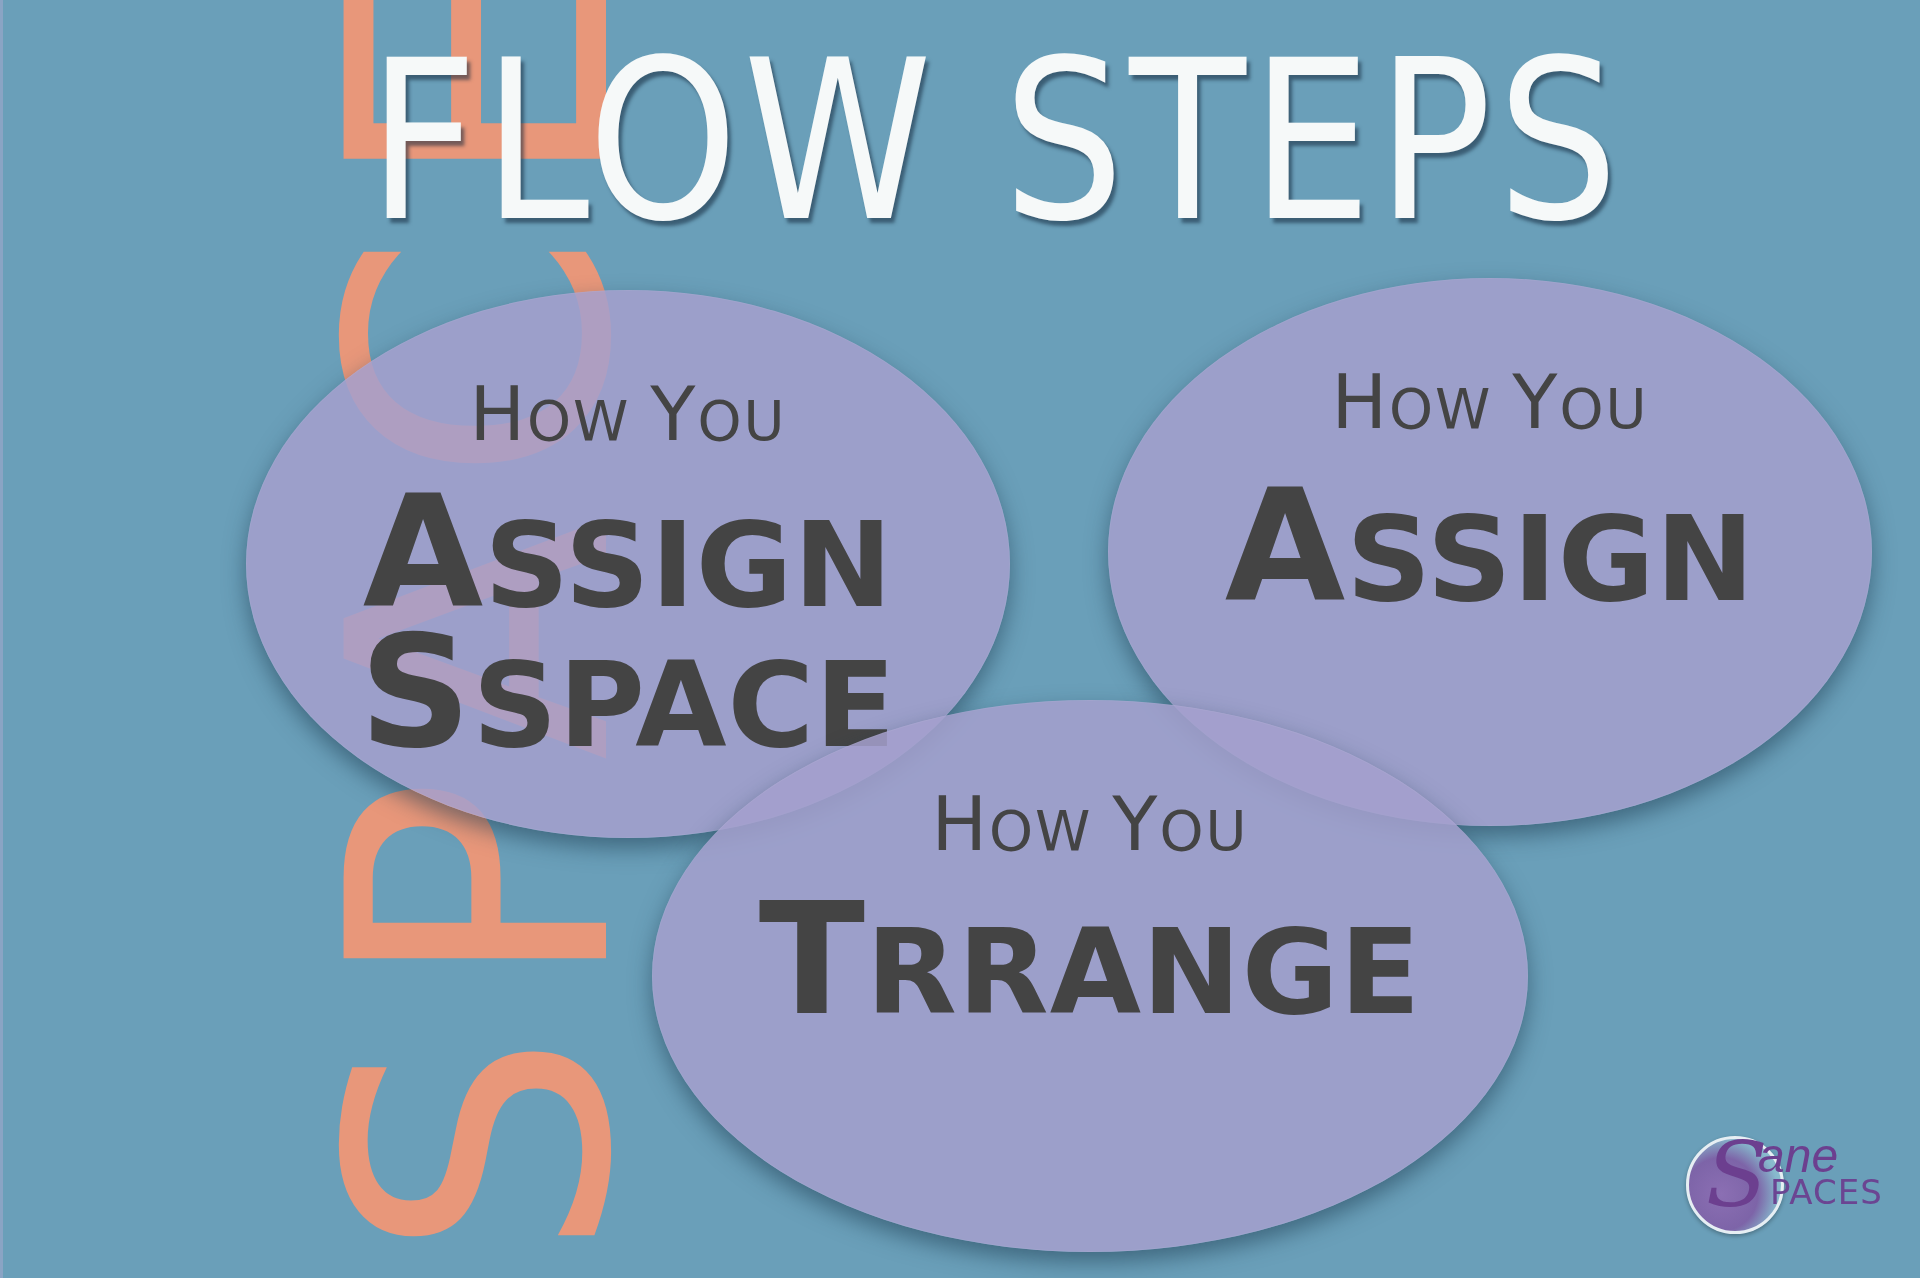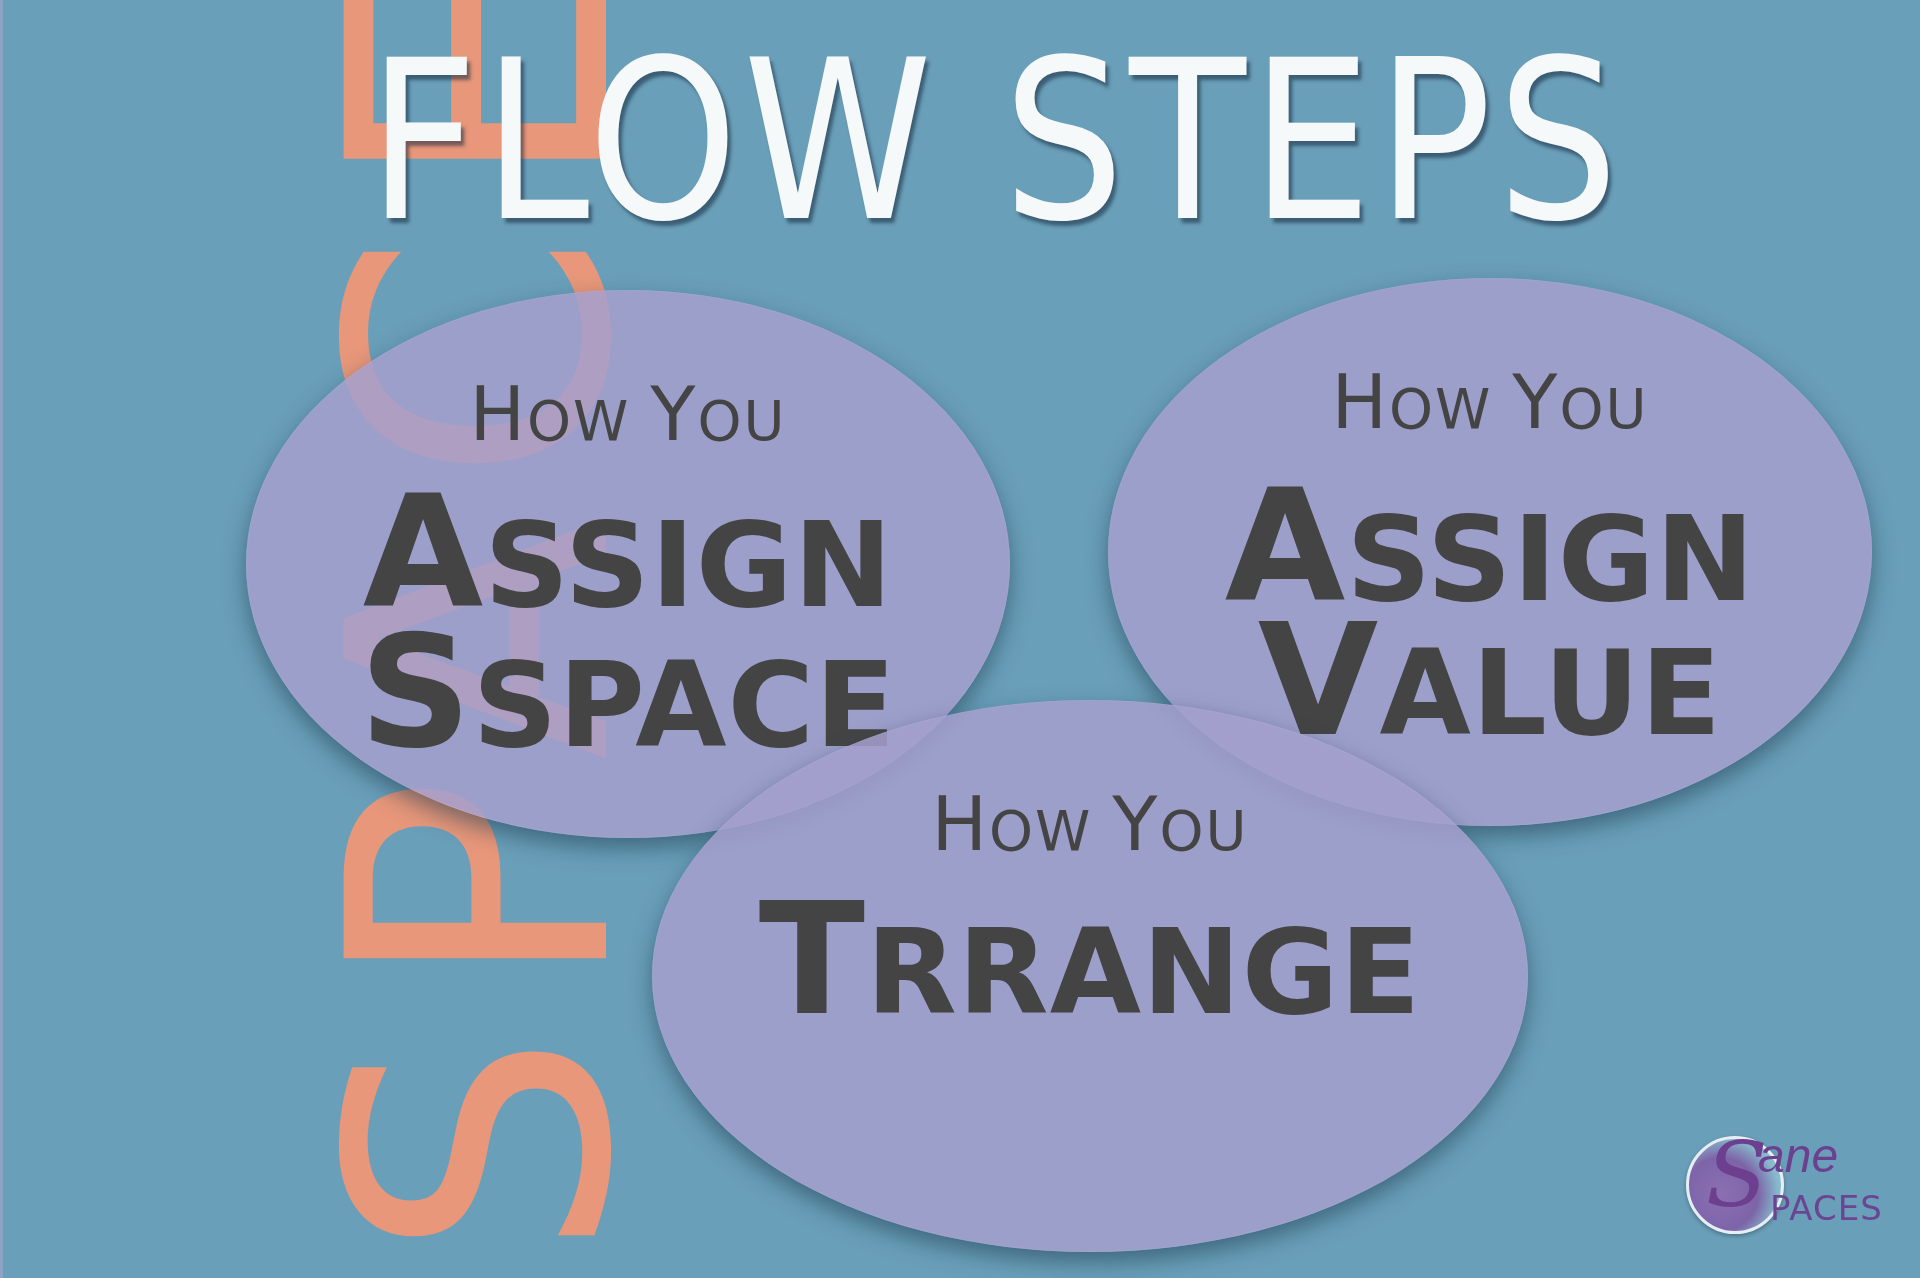--- a/index.html
+++ b/index.html
@@ -15,41 +15,40 @@
   .sm { font-size:56px; line-height:1; letter-spacing:2px; }
   .big { font-size:118px; line-height:1; font-weight:bold; letter-spacing:1px; }
   .cap { font-size:1.32em; }
   .smc { font-size:1em; }
   .logo { position:absolute; left:1686px; top:1136px; width:200px; height:100px; }
   .logo-circle { position:absolute; left:0; top:0; width:92px; height:92px; border-radius:50%;
     background:radial-gradient(circle at 35% 60%, #8b6fb3 0%, #7d64a8 45%, #86b8cc 70%, #9fcbd8 100%);
     border:3px solid #e6eef3; box-shadow:0 2px 4px rgba(0,0,0,0.3); }
   .logo-s { position:absolute; left:20px; top:-6px; font-family:"DejaVu Serif", serif; font-style:italic; font-size:90px; color:#6c3f8f; line-height:1; }
   .logo-ane { position:absolute; left:72px; top:-8px; font-family:Liberation Sans, sans-serif; font-style:italic; font-size:48px; color:#6c3f8f; }
-  .logo-paces { position:absolute; left:84px; top:52px; font-family:"DejaVu Sans", sans-serif; font-size:34px; color:#6b4592; letter-spacing:1px; }
+  .logo-paces { position:absolute; left:84px; top:36px; font-family:"DejaVu Sans", sans-serif; font-size:34px; color:#6b4592; letter-spacing:1px; }
 </style>
 </head>
 <body>
 
 <div class="left-edge"></div>
 
 <div class="space-word">SPACE</div>
 
 <div class="title">FLOW STEPS</div>
 
 <div class="bubble" style="left:246px; top:290px; width:764px; height:548px;">
   <div class="txt sm" style="top:88px;"><span><span class="cap">H</span><span class="smc">OW</span> <span class="cap">Y</span><span class="smc">OU</span></span></div>
   <div class="txt big" style="top:185px;"><span><span class="cap">A</span><span class="smc">SSIGN</span></span></div>
   <div class="txt big" style="top:325px;"><span><span class="cap">S</span><span class="smc">SPACE</span></span></div>
 </div>
 
 <div class="bubble" style="left:1108px; top:278px; width:764px; height:548px;">
   <div class="txt sm" style="top:88px;"><span><span class="cap">H</span><span class="smc">OW</span> <span class="cap">Y</span><span class="smc">OU</span></span></div>
   <div class="txt big" style="top:191px;"><span><span class="cap">A</span><span class="smc">SSIGN</span></span></div>
-  <div class="txt big" style="top:325px;"><span><span class="cap">V</span><span class="smc">ALUE</span></span></div>
 </div>
 
 <div class="bubble" style="left:652px; top:700px; width:876px; height:552px;">
   <div class="txt sm" style="top:88px;"><span><span class="cap">H</span><span class="smc">OW</span> <span class="cap">Y</span><span class="smc">OU</span></span></div>
   <div class="txt big" style="top:182px;"><span><span class="cap">T</span><span class="smc">RRANGE</span></span></div>
 </div>
 
 <div class="logo">
   <div class="logo-circle"></div>
   <span class="logo-s">S</span>

